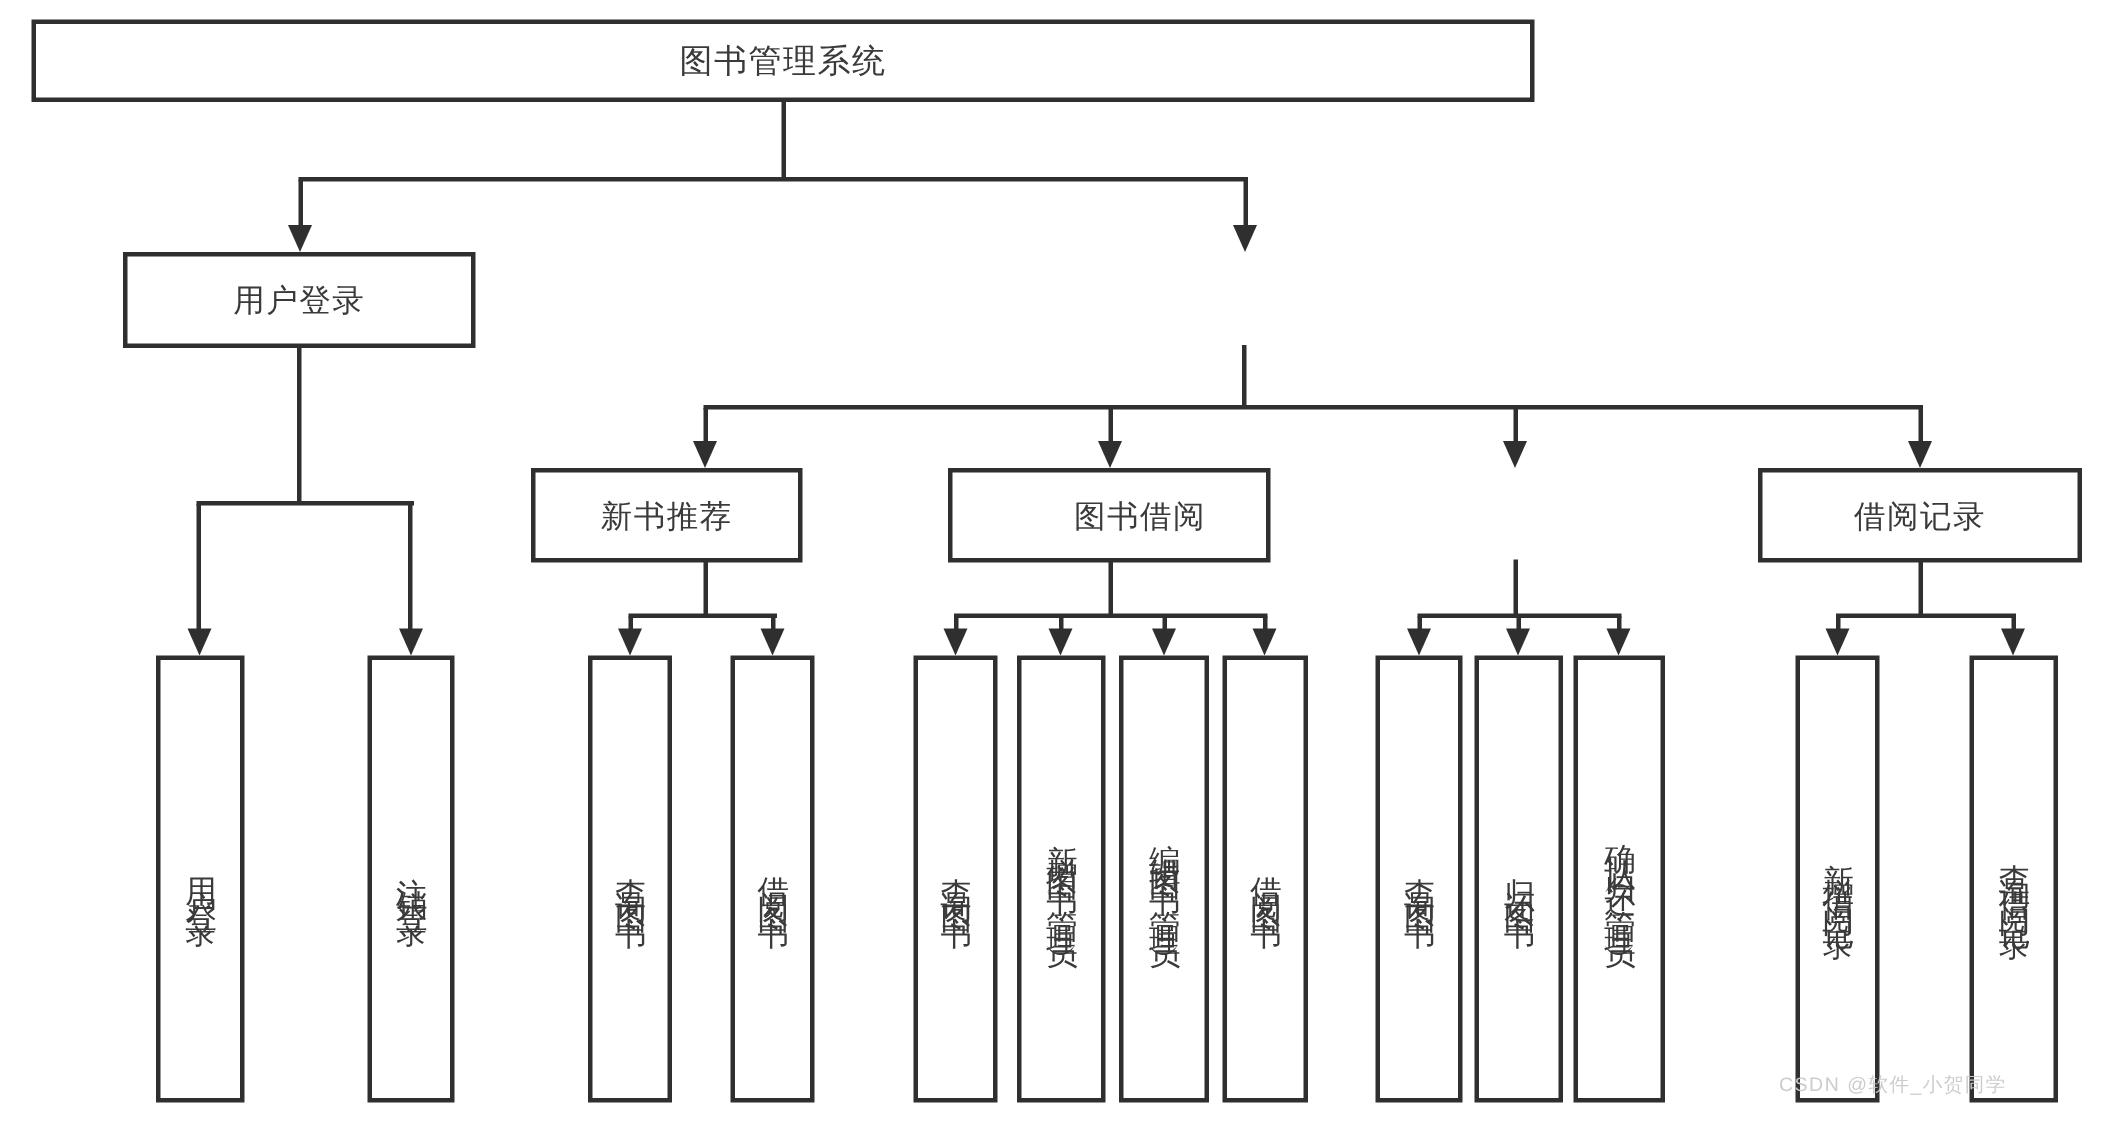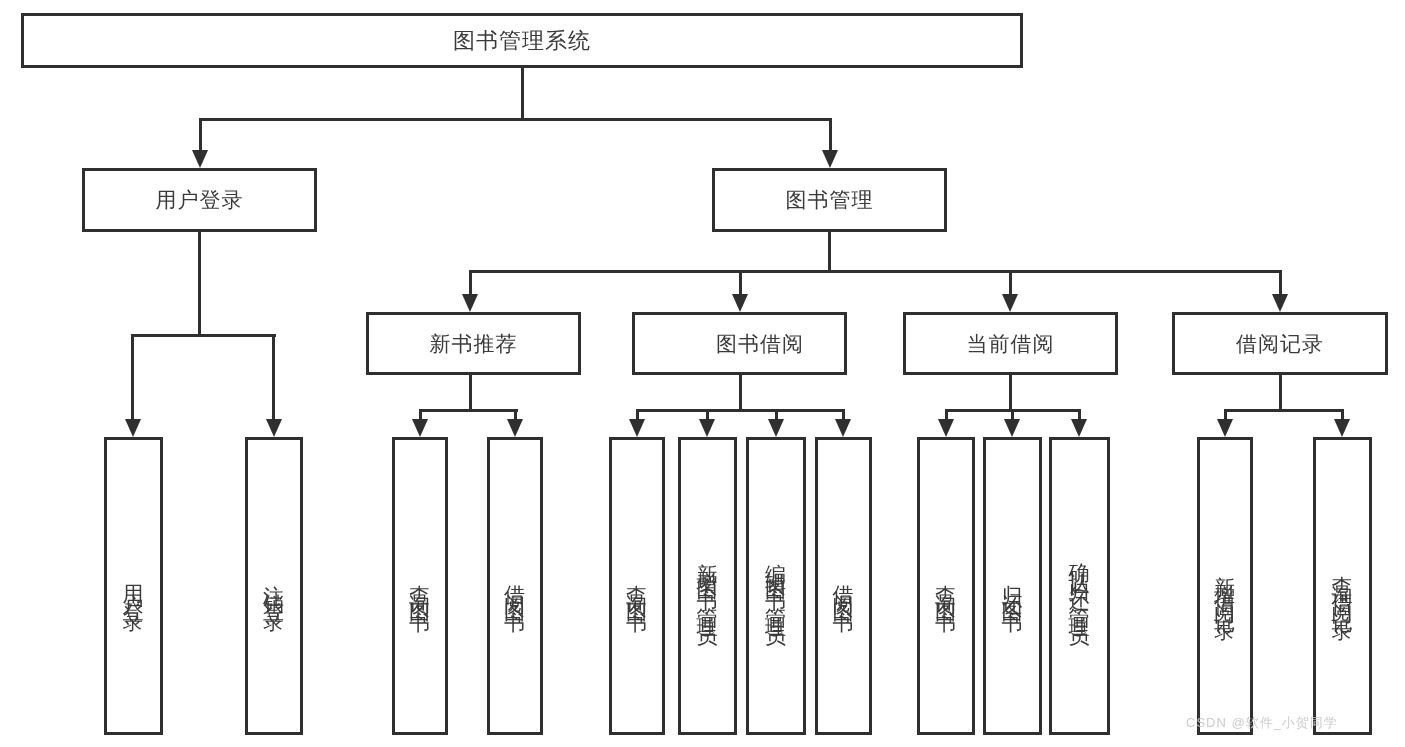--- a/index.html
+++ b/index.html
@@ -57,50 +57,44 @@
   <div class="vline" style="left:521px;top:66px;height:54px;"></div>
   <div class="hline" style="left:199px;top:118px;width:633px;"></div>
   <div class="vline" style="left:199px;top:120px;height:32px;"></div>
   <div class="arrow" style="left:192px;top:150px;"></div>
   <div class="vline" style="left:829px;top:120px;height:32px;"></div>
   <div class="arrow" style="left:822px;top:150px;"></div>
 
   <div class="node" style="left:82px;top:168px;width:235px;height:64px;">
     <span>用户登录</span>
   </div>
-  <div class="node" style="left:712px;top:168px;width:235px;height:64px;">
-    <span>图书管理</span>
-  </div>
 
   <div class="vline" style="left:198px;top:230px;height:106px;"></div>
   <div class="hline" style="left:131px;top:334px;width:145px;"></div>
   <div class="vline" style="left:131px;top:336px;height:85px;"></div>
   <div class="arrow" style="left:125px;top:419px;"></div>
   <div class="vline" style="left:272px;top:336px;height:85px;"></div>
   <div class="arrow" style="left:266px;top:419px;"></div>
 
   <div class="vline" style="left:828px;top:230px;height:42px;"></div>
   <div class="hline" style="left:469px;top:270px;width:813px;"></div>
   <div class="vline" style="left:469px;top:272px;height:24px;"></div>
   <div class="arrow" style="left:462px;top:294px;"></div>
   <div class="vline" style="left:739px;top:272px;height:24px;"></div>
   <div class="arrow" style="left:732px;top:294px;"></div>
   <div class="vline" style="left:1009px;top:272px;height:24px;"></div>
   <div class="arrow" style="left:1002px;top:294px;"></div>
   <div class="vline" style="left:1279px;top:272px;height:24px;"></div>
   <div class="arrow" style="left:1272px;top:294px;"></div>
 
-  <div class="node" style="left:366px;top:312px;width:215px;height:63px;">
+  <div class="node" style="left:354px;top:312px;width:181px;height:63px;">
     <span>新书推荐</span>
   </div>
   <div class="node" style="left:632px;top:312px;width:215px;height:63px;padding-left:41px;">
     <span>图书借阅</span>
-  </div>
-  <div class="node" style="left:903px;top:312px;width:215px;height:63px;">
-    <span>当前借阅</span>
   </div>
   <div class="node" style="left:1172px;top:312px;width:216px;height:63px;">
     <span>借阅记录</span>
   </div>
 
   <div class="vline" style="left:469px;top:373px;height:39px;"></div>
   <div class="hline" style="left:419px;top:409px;width:99px;"></div>
   <div class="vline" style="left:419px;top:411px;height:10px;"></div>
   <div class="arrow" style="left:412px;top:419px;"></div>
   <div class="vline" style="left:514px;top:411px;height:10px;"></div>

